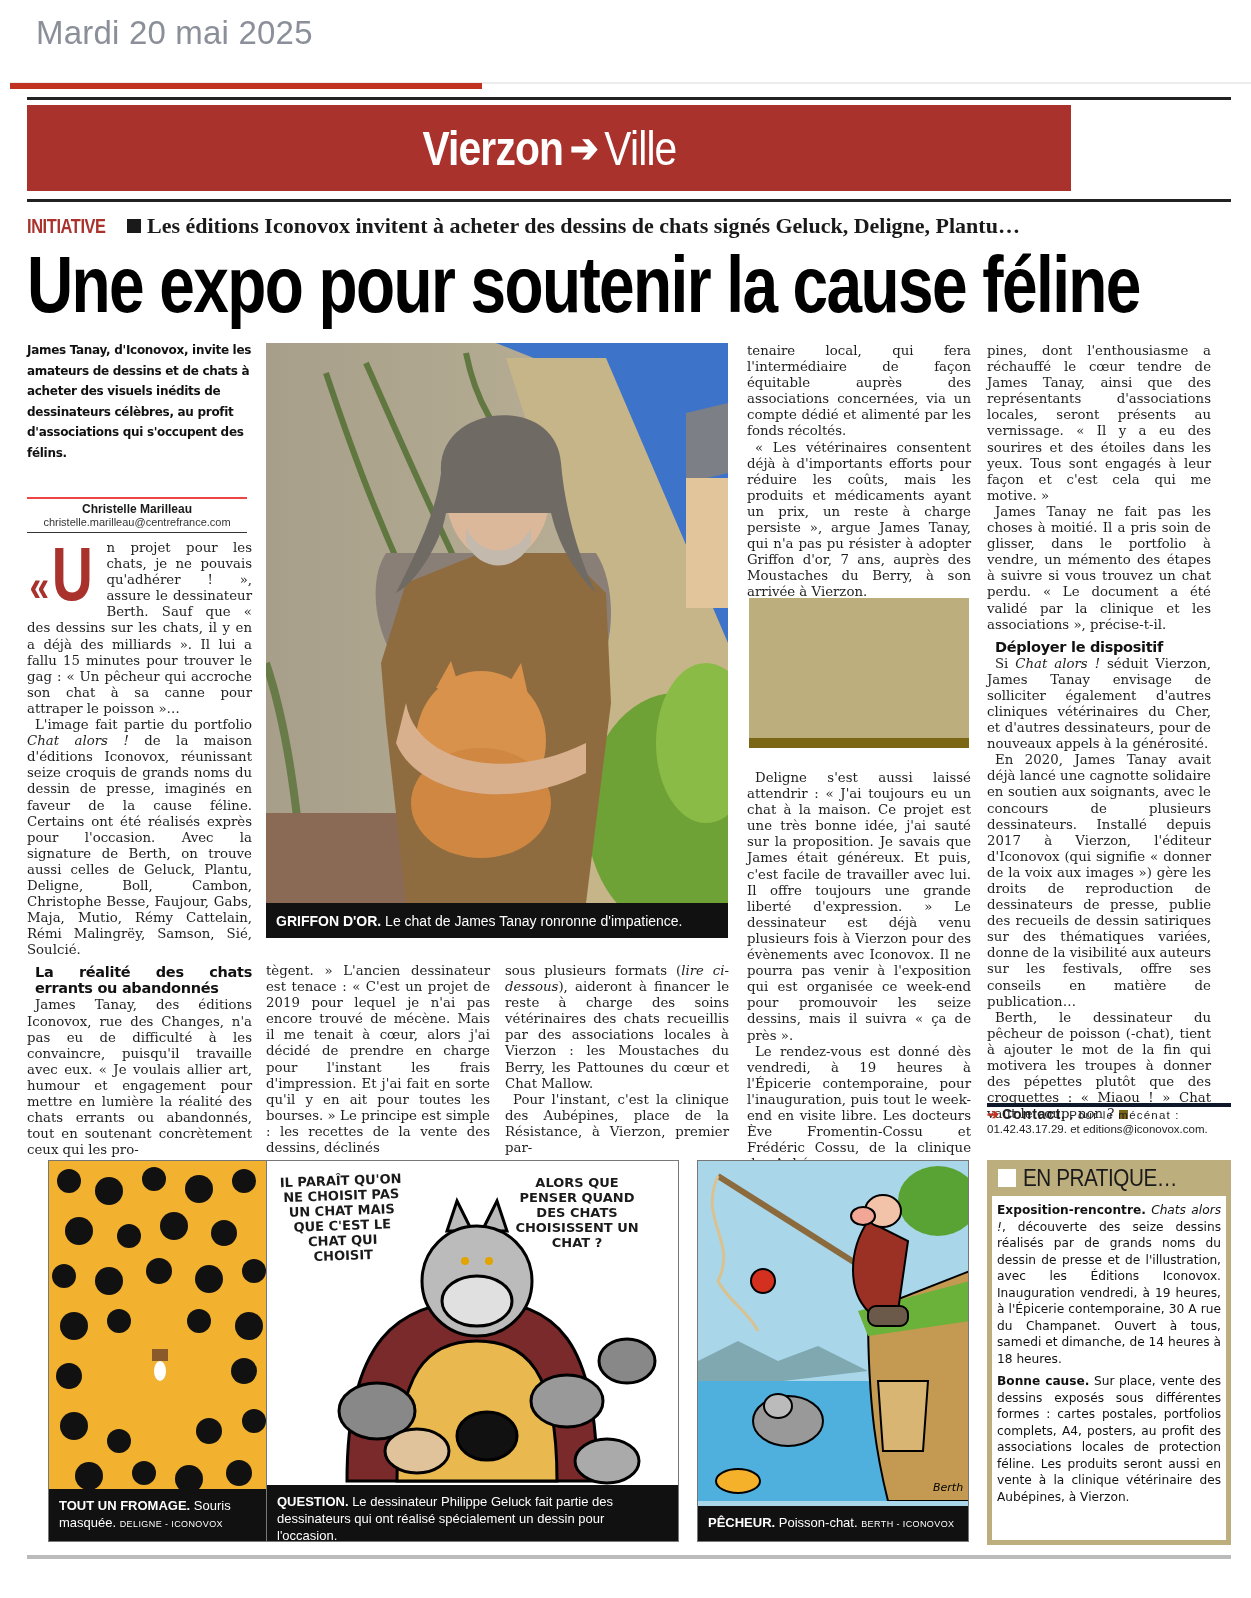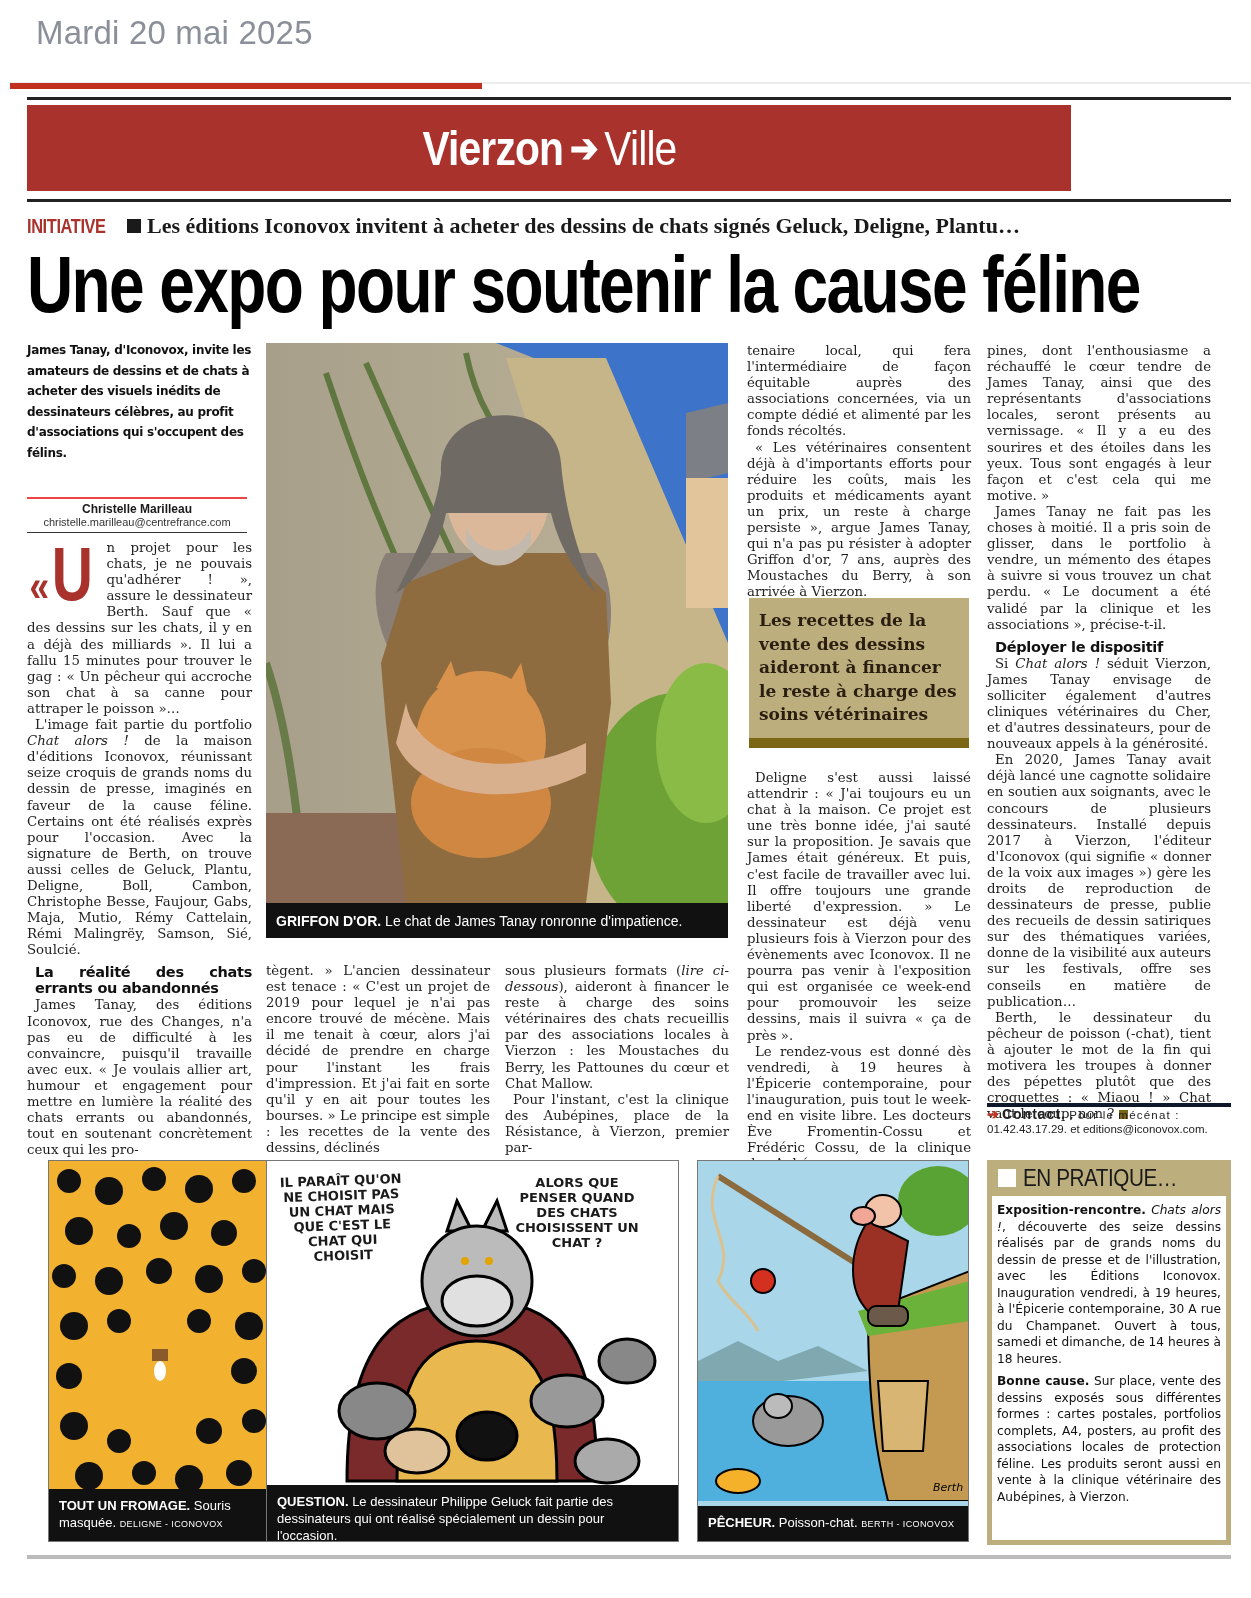--- a/index.html
+++ b/index.html
@@ -154,21 +154,20 @@
 <div class="col" style="left:505px; top:963px; width:224px;">
   <p class="noindent"><span>sous plusieurs formats (</span><i>lire ci-dessous</i><span>), aideront à financer le reste à charge des soins vétérinaires des chats recueillis par des associations locales à Vierzon : les Moustaches du Berry, les Pattounes du cœur et Chat Mallow.</span></p>
   <p>Pour l'instant, c'est la clinique des Aubépines, place de la Résistance, à Vierzon, premier par-</p>
 </div>
 
 <div class="col" style="left:747px; top:343px; width:224px;">
   <p class="noindent">tenaire local, qui fera l'intermédiaire de façon équitable auprès des associations concernées, via un compte dédié et alimenté par les fonds récoltés.</p>
   <p>« Les vétérinaires consentent déjà à d'importants efforts pour réduire les coûts, mais les produits et médicaments ayant un prix, un reste à charge persiste », argue James Tanay, qui n'a pas pu résister à adopter Griffon d'or, 7 ans, auprès des Moustaches du Berry, à son arrivée à Vierzon.</p>
 </div>
 <div class="pullquote">
-  <div class="txt">Les recettes de la vente des dessins aideront à financer le reste à charge des soins vétérinaires</div>
   <div class="bar"></div>
 </div>
 <div class="col" style="left:747px; top:770px; width:224px;">
   <p>Deligne s'est aussi laissé attendrir : « J'ai toujours eu un chat à la maison. Ce projet est une très bonne idée, j'ai sauté sur la proposition. Je savais que James était généreux. Et puis, c'est facile de travailler avec lui. Il offre toujours une grande liberté d'expression. » Le dessinateur est déjà venu plusieurs fois à Vierzon pour des évènements avec Iconovox. Il ne pourra pas venir à l'exposition qui est organisée ce week-end pour promouvoir les seize dessins, mais il suivra « ça de près ».</p>
   <p>Le rendez-vous est donné dès vendredi, à 19 heures à l'Épicerie contemporaine, pour l'inauguration, puis tout le week-end en visite libre. Les docteurs Ève Fromentin-Cossu et Frédéric Cossu, de la clinique des Aubé-</p>
 </div>
 
 <div class="col" style="left:987px; top:343px; width:224px;">
   <p class="noindent">pines, dont l'enthousiasme a réchauffé le cœur tendre de James Tanay, ainsi que des représentants d'associations locales, seront présents au vernissage. « Il y a eu des sourires et des étoiles dans les yeux. Tous sont engagés à leur façon et c'est cela qui me motive. »</p>
   <p>James Tanay ne fait pas les choses à moitié. Il a pris soin de glisser, dans le portfolio à vendre, un mémento des étapes à suivre si vous trouvez un chat perdu. « Le document a été validé par la clinique et les associations », précise-t-il.</p>

